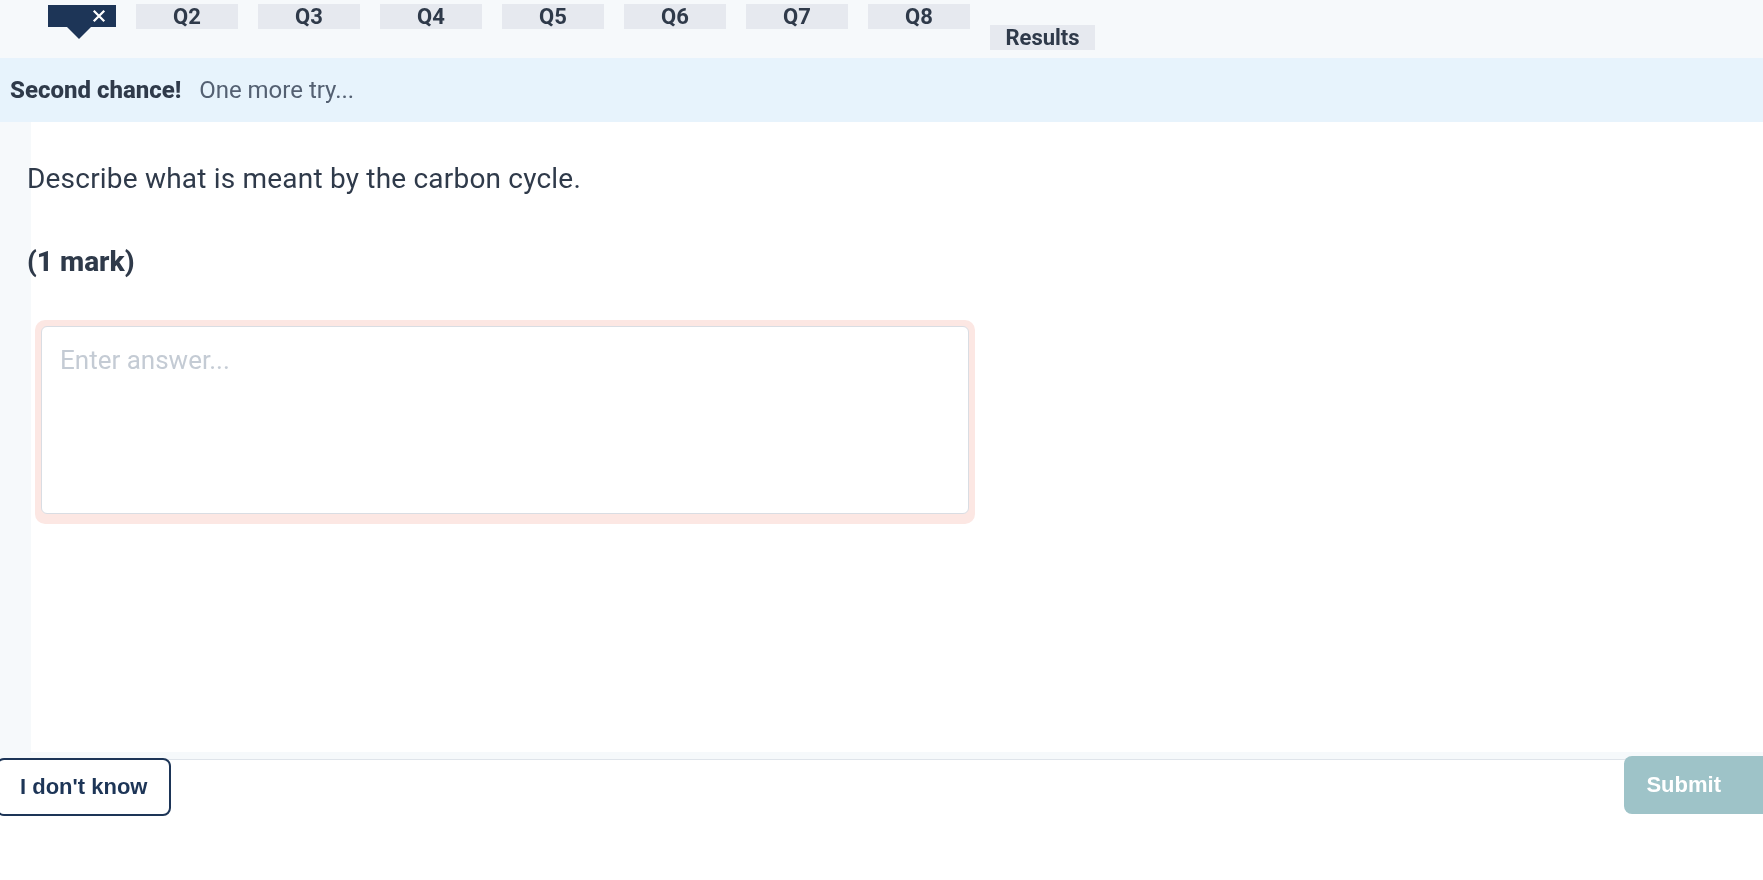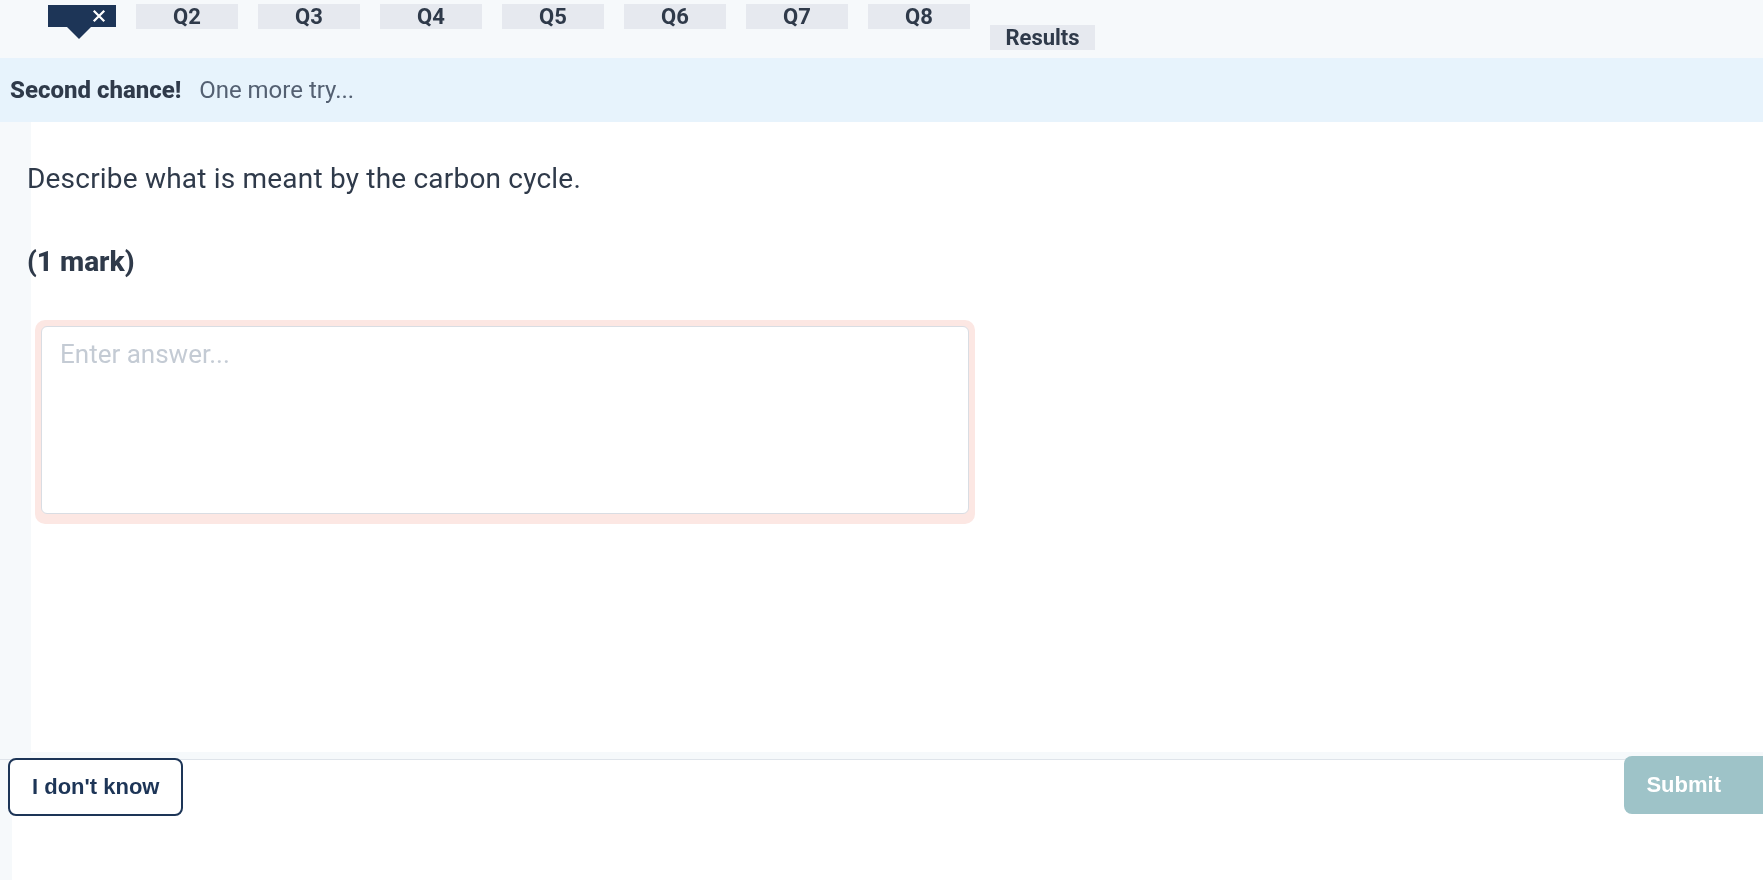--- a/index.html
+++ b/index.html
@@ -102,36 +102,36 @@
   }
   .answer {
     width: 100%;
     height: 188px;
     border: 1px solid #d9dde3;
     border-radius: 6px;
     background: #ffffff;
     resize: none;
     font-size: 26px;
     color: #2f3a4a;
-    padding: 12px 18px;
+    padding: 18px 18px;
     font-family: inherit;
   }
   .answer::placeholder { color: #c4cbd4; }
 
   
   .footer-sep {
     position: absolute;
     left: 0; right: 0;
     bottom: 120px;
     height: 1px;
     background: #dfe4ea;
   }
   .footer {
     position: absolute;
-    left: 12px; right: 0; bottom: 0;
+    left: 0; right: 0; bottom: 0;
     height: 120px;
     background: #ffffff;
     padding: 24px 18px 0 0;
   }
   .btn {
     font-size: 22px;
     font-weight: 700;
     border-radius: 8px;
     padding: 14px 22px;
     cursor: pointer;

